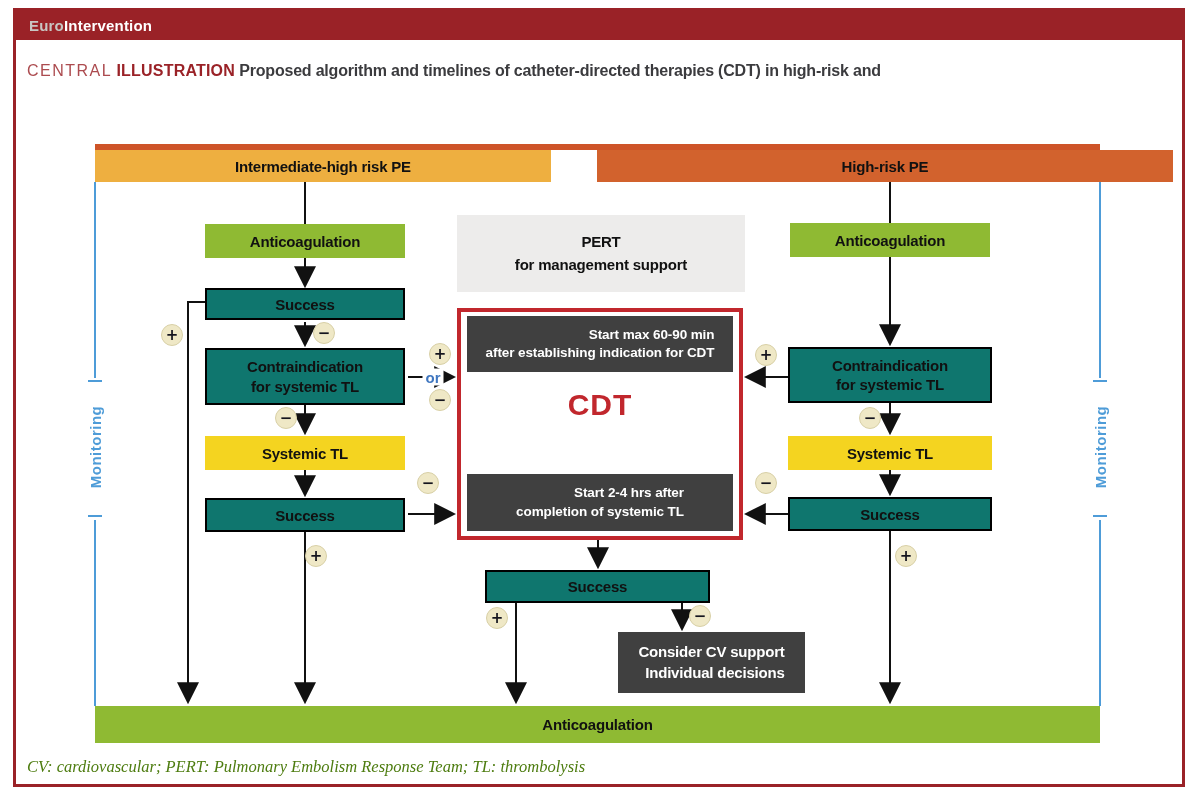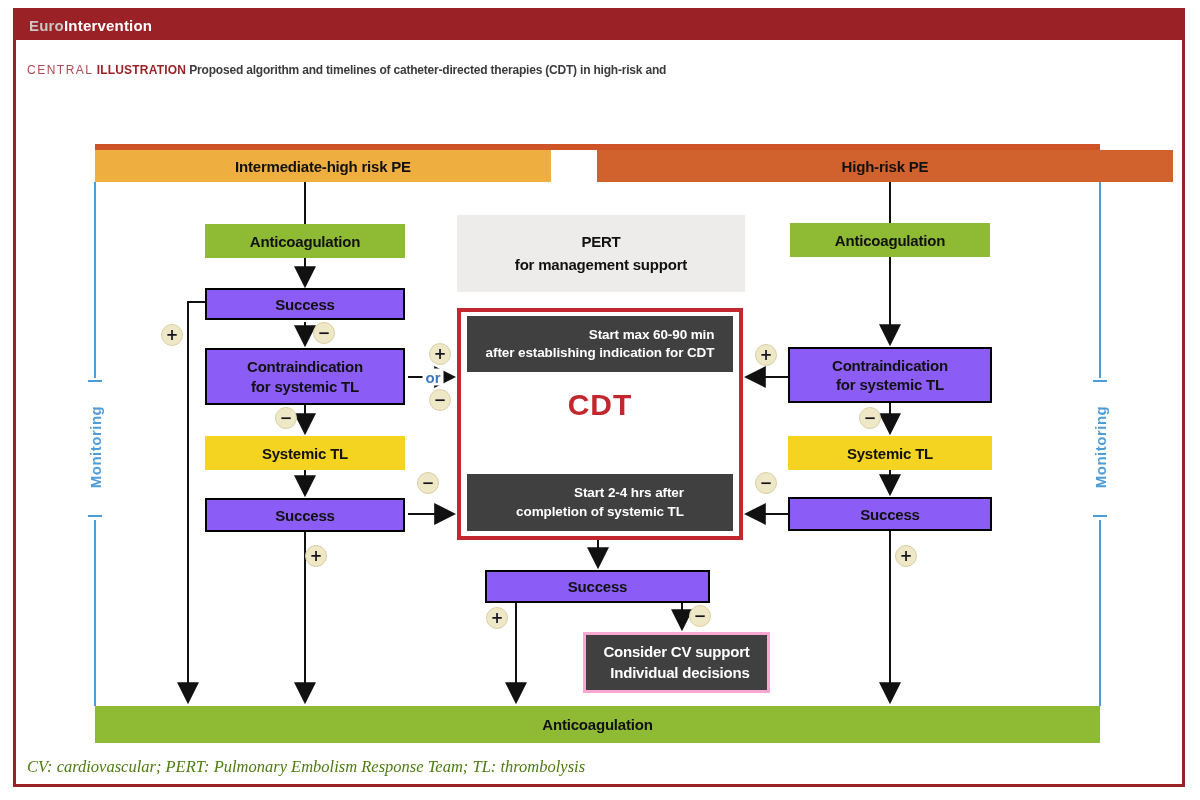--- a/index.html
+++ b/index.html
@@ -5,45 +5,45 @@
   html,body{margin:0;padding:0;background:#fff;}
   #stage{position:relative;width:1200px;height:800px;background:#fff;overflow:hidden;
          font-family:"Liberation Sans",sans-serif;}
   .abs{position:absolute;}
   #outer-frame{position:absolute;left:13px;top:8px;width:1172px;height:779px;
                border:3px solid #9A2227;box-sizing:border-box;background:#fff;}
   #journal-bar{position:absolute;left:16px;top:10px;width:1168px;height:30px;background:#9A2227;
                display:flex;align-items:center;padding-left:13px;box-sizing:border-box;z-index:2;text-align:center;}
   #journal-bar .euro{color:#C9C6C3;font-weight:bold;font-size:15px;letter-spacing:.2px;}
   #journal-bar .interv{color:#ffffff;font-weight:bold;font-size:15px;letter-spacing:.2px;}
-  #fig-title{position:absolute;left:27px;top:58px;width:1120px;font-size:12px;line-height:25px;
+  #fig-title{position:absolute;left:27px;top:58px;width:1120px;font-size:16px;line-height:25px;
              font-weight:bold;color:#3B3B3E;letter-spacing:-0.2px;z-index:2;}
   #fig-title .kicker-light{font-weight:400;color:#AC4B4F;letter-spacing:1.5px;}
   #fig-title .kicker-bold{color:#9A2227;letter-spacing:0.2px;}
   .box{position:absolute;display:flex;align-items:center;justify-content:center;text-align:center;
        font-weight:bold;font-size:15px;color:#111;box-sizing:border-box;z-index:2;letter-spacing:-0.2px;}
   .ml{white-space:pre-line;line-height:1.28;}
-  .white-box{background:#8b5cf6;border:2px solid #000;}
+  .white-box{background:#0f766e;border:2px solid #000;}
   .green-box{background:#8FBA33;}
   .yellow-box{background:#F4D420;}
   .gray-box{background:#EDECEB;}
   .orange-box{background:#404040;color:#fff;text-align:right;}
   .badge{position:absolute;width:22px;height:22px;border-radius:50%;background:#EFE8C6;
          border:1px solid #D8D0A6;box-sizing:border-box;display:flex;align-items:center;justify-content:center;
          font-weight:bold;font-size:15px;color:#14141e;transform:translate(-50%,-50%);z-index:4;
          font-family:"DejaVu Sans",sans-serif;line-height:1;}
   #or-label{position:absolute;left:433px;top:377px;transform:translate(-50%,-50%);background:#fff;
             padding:0 3px;font-weight:bold;font-size:15px;color:#4077C0;z-index:3;}
   .monitoring{position:absolute;transform:translate(-50%,-50%) rotate(-90deg);color:#4E9CD8;
               font-weight:bold;font-size:15px;letter-spacing:.5px;z-index:2;}
   #cdt-frame{position:absolute;left:457px;top:308px;width:286px;height:232px;background:#fff;
              border:4px solid #C1272D;box-sizing:border-box;z-index:2;}
   #cdt-label{position:absolute;left:457px;top:388px;width:286px;text-align:center;font-size:30px;
              font-weight:bold;color:#C1272D;letter-spacing:1px;z-index:3;}
-  #consider-box{border:3px solid #f9a8d4;line-height:1.35;}
+  #consider-box{border:3px solid #404040;line-height:1.35;margin-left:35px;}
   #footnote{position:absolute;left:27px;top:757px;font-family:"Liberation Serif",serif;
             font-style:italic;font-size:16.5px;color:#4d7c0f;z-index:2;}
   svg#wires{position:absolute;left:0;top:0;z-index:1;}
   .subtext{font-size:13.5px;line-height:1.35;letter-spacing:-0.1px;}
 </style>
 </head>
 <body>
 
 <div id="stage">
 

